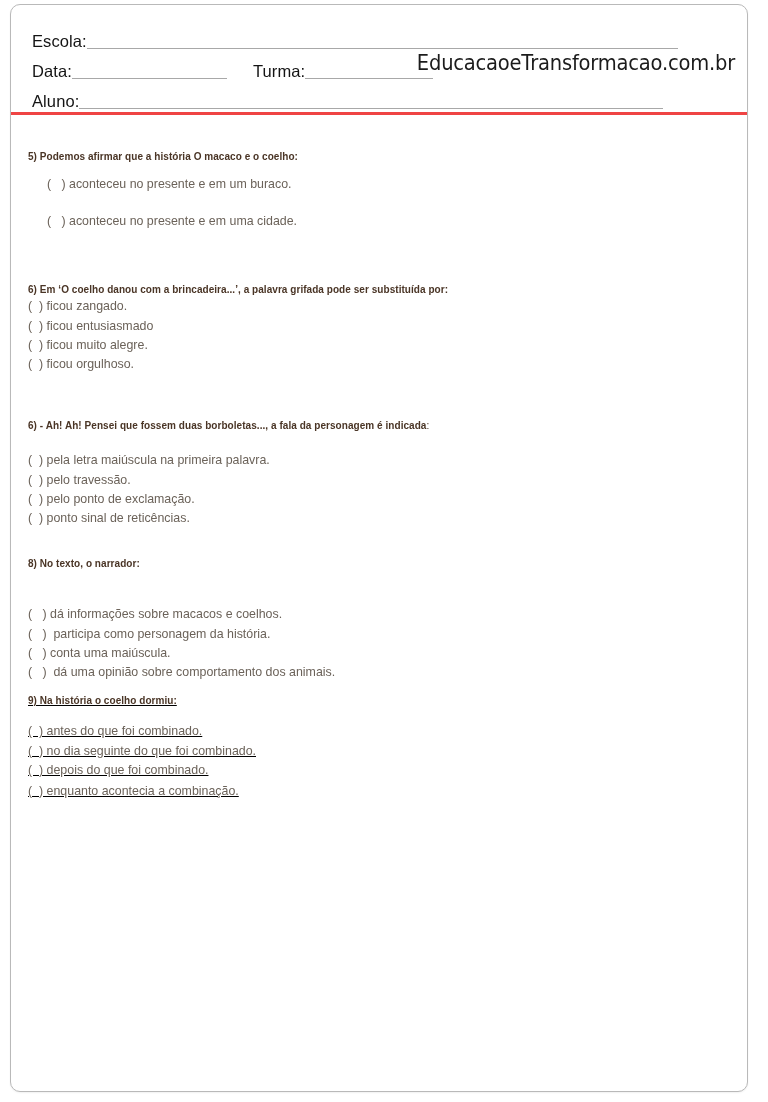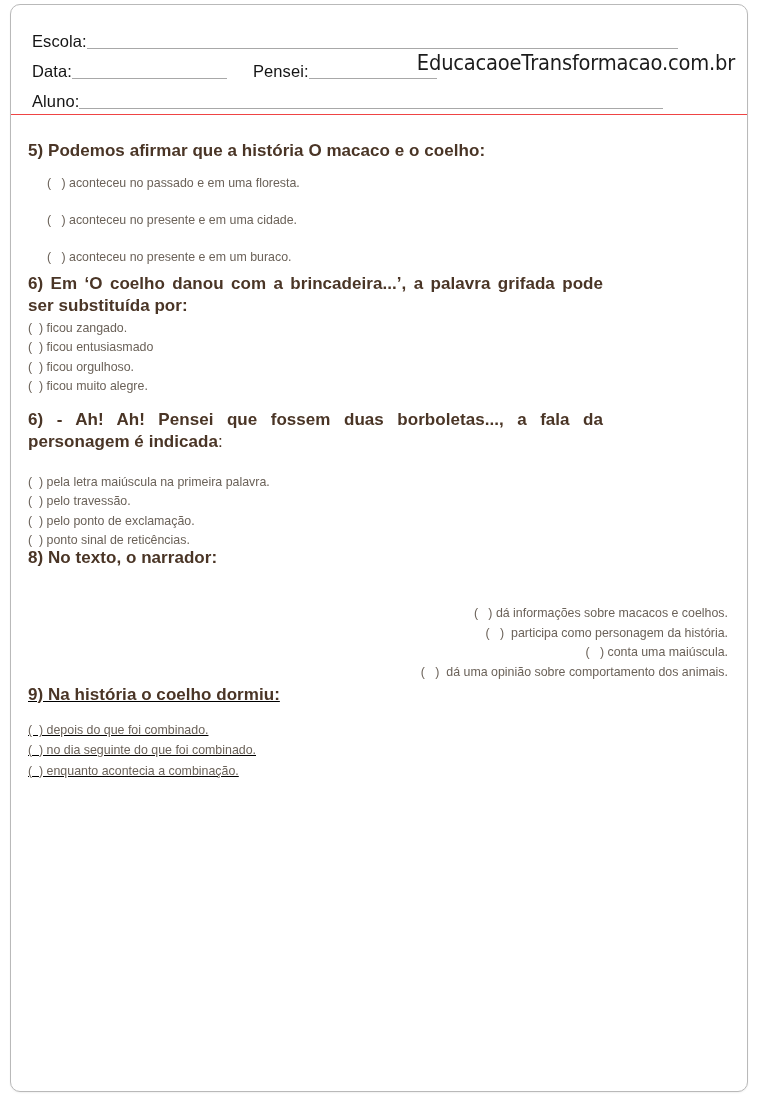--- a/index.html
+++ b/index.html
@@ -37,21 +37,21 @@
   }
 
   
   .header {
     position: absolute;
     left: 11px;
     top: 5px;
     width: 736px;
     height: 110px;
     box-sizing: border-box;
-    border-bottom: 1px solid #ef4444;
+    border-bottom: 3px solid #ef4444;
     padding: 16px 0 0 0;
   }
 
   .field-row {
     display: flex;
     align-items: flex-end;
     height: 30px;
     padding-left: 21px;
   }
 
@@ -98,24 +98,25 @@
     top: 116px;
     width: 736px;
     padding: 0;
   }
 
   .q-block { position: relative; }
 
   .q-stem {
     font-family: "Liberation Sans", sans-serif;
     font-weight: bold;
-    font-size: 17px;
+    font-size: 10px;
     color: #4a3526;
     line-height: 1.32;
     letter-spacing: 0.05px;
+    margin-top: 10px;
   }
 
   .q-stem .ul { }
   .q-stem .plain { font-weight: bold; }
   .q-stem .nobold { font-weight: normal; }
 
   .q-stem.justified {
     text-align: justify;
     text-align-last: left;
   }
@@ -139,21 +140,21 @@
   #q6 .opt { margin-bottom: 2.5px; }
 
   
   #q7 { position: absolute; left: 17px; top: 293px; width: 575px; }
   #q7 .opts { margin-top: 20px; }
   #q7 .opt { margin-bottom: 2.5px; }
 
   
   #q8 { position: absolute; left: 17px; top: 431px; width: 700px; }
   #q8 .opts { margin-top: 36px; }
-  #q8 .opt { margin-bottom: 2.5px; text-align: right; }
+  #q8 .opt { margin-bottom: 2.5px; }
 
   
   #q9 { position: absolute; left: 17px; top: 568px; width: 700px; text-decoration: underline; }
   #q9 .opts { margin-top: 16px; }
   #q9 .opt { margin-bottom: 2.5px; }
   #q9 .opt.last { margin-top: 4px; }
 </style>
 </head>
 <body>
 
@@ -165,50 +166,49 @@
 
     <div class="field-row">
       <span class="field-label">Escola:</span>
       <span class="field-line line-escola"></span>
     </div>
 
     <div class="field-row">
       <span class="field-label">Data:</span>
       <span class="field-line line-data"></span>
       <span class="gap-turma"></span>
-      <span class="field-label">Pensei:</span>
+      <span class="field-label">Turma:</span>
       <span class="field-line line-turma"></span>
     </div>
 
     <div class="field-row">
       <span class="field-label">Aluno:</span>
       <span class="field-line line-aluno"></span>
     </div>
 
     <div class="watermark">EducacaoeTransformacao.com.br</div>
   </div>
 
   <div class="content">
 
     <div class="q-block" id="q5">
       <div class="q-stem">5) Podemos afirmar que a história O macaco e o coelho:</div>
       <div class="opts">
-        <div class="opt">(   ) aconteceu no passado e em uma floresta.</div>
+        <div class="opt">(   ) aconteceu no presente e em um buraco.</div>
         <div class="opt">(   ) aconteceu no presente e em uma cidade.</div>
-        <div class="opt">(   ) aconteceu no presente e em um buraco.</div>
       </div>
     </div>
 
     <div class="q-block" id="q6">
       <div class="q-stem justified"><span class="plain">6)   Em ‘O coelho </span><span class="ul">danou </span><span class="plain">com a brincadeira...’, a palavra grifada pode ser substituída por:</span></div>
       <div class="opts">
         <div class="opt">(  ) ficou zangado.</div>
         <div class="opt">(  ) ficou entusiasmado</div>
+        <div class="opt">(  ) ficou muito alegre.</div>
         <div class="opt">(  ) ficou orgulhoso.</div>
-        <div class="opt">(  ) ficou muito alegre.</div>
       </div>
     </div>
 
     <div class="q-block" id="q7">
       <div class="q-stem justified"><span class="plain">6)      - Ah! Ah! Pensei que fossem duas borboletas..., a fala da personagem é indicada</span><span class="nobold">:</span></div>
       <div class="opts">
         <div class="opt">(  ) pela letra maiúscula na primeira palavra.</div>
         <div class="opt">(  ) pelo travessão.</div>
         <div class="opt">(  ) pelo ponto de exclamação.</div>
         <div class="opt">(  ) ponto sinal de reticências.</div>
@@ -221,20 +221,21 @@
         <div class="opt">(   ) dá informações sobre macacos e coelhos.</div>
         <div class="opt">(   )  participa como personagem da história.</div>
         <div class="opt">(   ) conta uma maiúscula.</div>
         <div class="opt">(   )  dá uma opinião sobre comportamento dos animais.</div>
       </div>
     </div>
 
     <div class="q-block" id="q9">
       <div class="q-stem">9) Na história o coelho dormiu:</div>
       <div class="opts">
+        <div class="opt">(  ) antes do que foi combinado.</div>
+        <div class="opt">(  ) no dia seguinte do que foi combinado.</div>
         <div class="opt">(  ) depois do que foi combinado.</div>
-        <div class="opt">(  ) no dia seguinte do que foi combinado.</div>
         <div class="opt last">(  ) enquanto acontecia a combinação.</div>
       </div>
     </div>
 
   </div>
 </div>
 
 </body></html>

